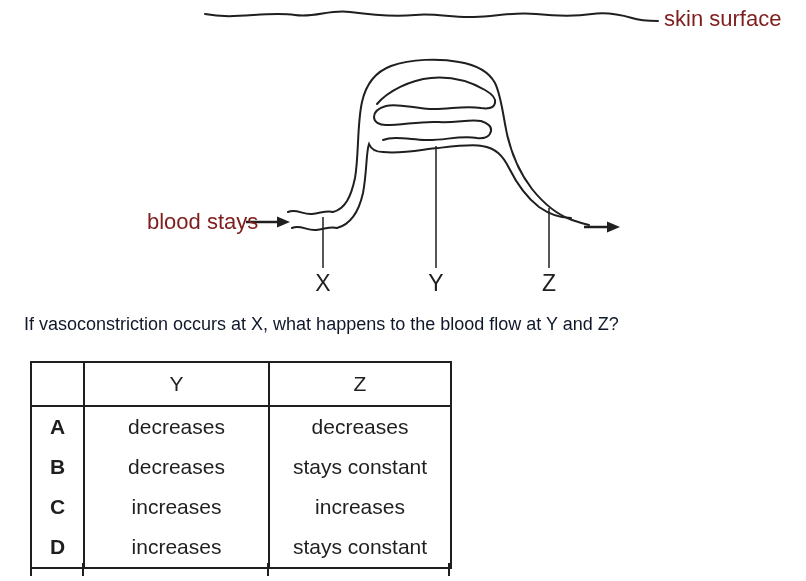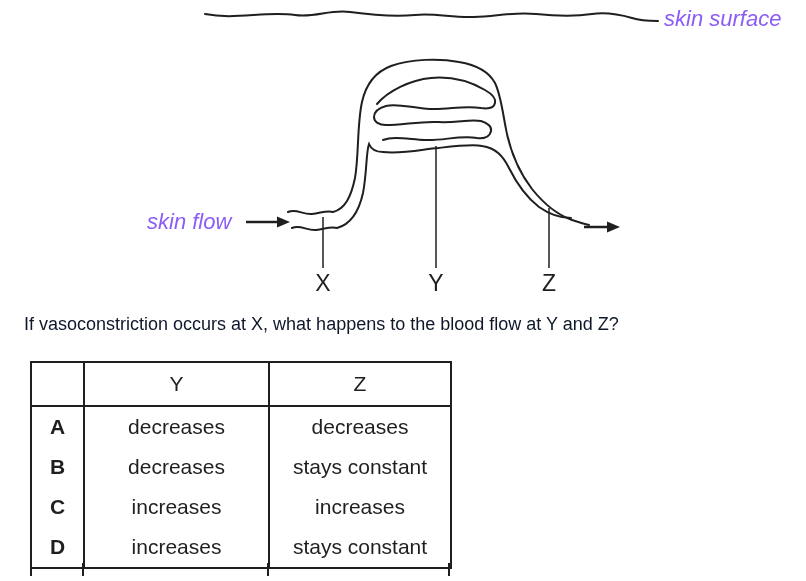--- a/index.html
+++ b/index.html
@@ -8,24 +8,23 @@
     background:#ffffff;
     position:relative;
     font-family:"Liberation Sans", sans-serif;
     color:#1f1f1f;
     overflow:hidden;
   }
   .abs{position:absolute;}
   
   .fig-label{
     font-size:22px;
-    color:#8b5cf6;
+    color:#7f1d1d;
     white-space:nowrap;
     line-height:1;
-    font-style:italic;
   }
   .point-label{
     font-size:23px;
     color:#1f1f1f;
     transform:translateX(-50%);
     line-height:1;
   }
   
   .question{
     font-size:18px;
@@ -137,21 +136,21 @@
 
   <g stroke="#1f1f1f" stroke-width="2.5" fill="#1f1f1f">
     <line x1="246" y1="222" x2="277" y2="222"></line>
     <polygon points="277,216.5 290,222 277,227.5" stroke="none"></polygon>
     <line x1="584" y1="227" x2="607" y2="227"></line>
     <polygon points="607,221.5 620,227 607,232.5" stroke="none"></polygon>
   </g>
 </svg>
 
 <span class="abs fig-label" style="left:664px;top:8px;">skin surface</span>
-<span class="abs fig-label" style="left:147px;top:211px;">skin flow</span>
+<span class="abs fig-label" style="left:147px;top:211px;">blood stays</span>
 <span class="abs point-label" style="left:323px;top:272px;">X</span>
 <span class="abs point-label" style="left:436px;top:272px;">Y</span>
 <span class="abs point-label" style="left:549px;top:272px;">Z</span>
 
 <div class="abs question" style="left:24px;top:314px;">If vasoconstriction occurs at X, what happens to the blood flow at Y and Z?</div>
 
 <table class="qtable abs" style="left:30px;top:361px;">
   <colgroup>
     <col style="width:53px">
       <col style="width:185px">

